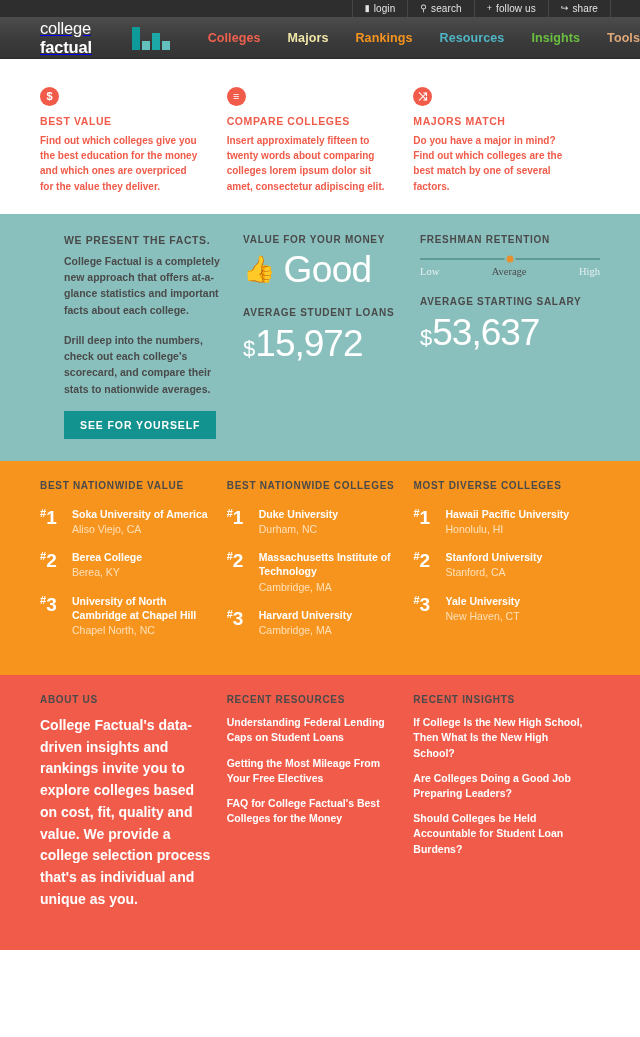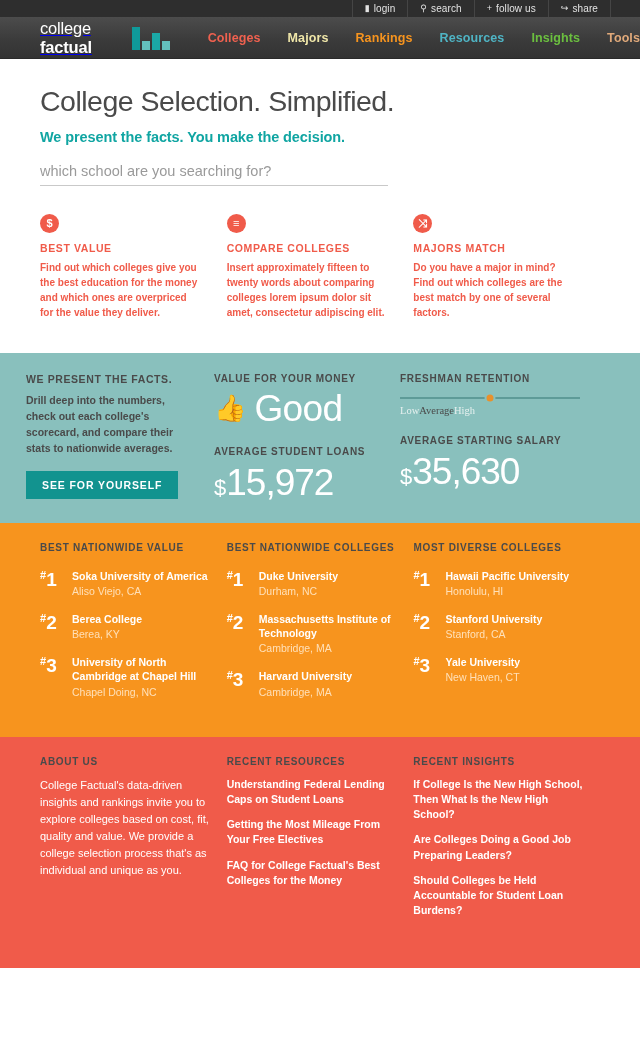--- a/index.html
+++ b/index.html
@@ -98,22 +98,22 @@
   }
   .feat-title {
     font-size: 10.5px; font-weight: 700; letter-spacing: .6px;
     color: #f05b4a; margin-bottom: 6px;
   }
   .feat-body { font-size: 10px; font-weight: 700; color: #f05b4a; line-height: 1.52; }
 
   
   .facts {
     background: #89c0bd;
-    margin-top: 32px;
-    padding: 20px 40px 22px 26px;
+    margin-top: 20px;
+    padding: 20px 40px 22px 64px;
     display: flex;
   }
   .facts-col1 { width: 188px; padding-right: 20px; }
   .facts-col2 { width: 186px; padding-right: 14px; }
   .facts-col3 { width: 186px; }
   .facts h3 {
     font-size: 10.5px; font-weight: 700; letter-spacing: .6px; color: #4a4a4a;
     margin-bottom: 7px; text-transform: uppercase;
   }
   .facts p { font-size: 10.5px; font-weight: 700; color: #4a4a4a; line-height: 1.55; }
@@ -138,21 +138,21 @@
   .thumb { color: #e8912c; font-size: 26px; line-height: 1; }
   .value-word { color:#fff; font-weight: 300; font-size: 37px; line-height:1; letter-spacing:-0.6px;}
   .slider { margin-top: 13px; position: relative; width: 180px; }
   .slider-track { height: 2px; background: #5e9b98; position: relative; }
   .slider-knob {
     position: absolute; left: 50%; top: 50%;
     width: 11px; height: 11px; border-radius: 50%;
     background: #e8912c; transform: translate(-50%,-50%);
     border: 2px solid #89c0bd;
   }
-  .slider-labels { display: flex; justify-content: flex-start; margin-top: 6px; }
+  .slider-labels { display: flex; justify-content: space-between; margin-top: 6px; }
   .slider-labels span { font-size: 10.5px; color: #e6f0ef; font-family:"Liberation Serif", serif; }
   .slider-labels span.mid { color: #4a4a4a; }
   .facts-sub { margin-top: 19px; }
 
   
   .rankings { background: #f7941e; padding: 19px 40px 24px 40px; display: flex; }
   .rank-col { width: 190px; padding-right: 12px; }
   .rank-col:last-child { padding-right: 0; }
   .rank-head {
     font-size: 10px; font-weight: 700; letter-spacing: .7px;
@@ -165,21 +165,21 @@
   .rank-name { font-size: 10.5px; font-weight: 700; color: #ffffff; line-height: 1.35; }
   .rank-loc { font-size: 10.5px; font-weight: 400; color: #ffe0b8; line-height: 1.35; margin-top: 1px;}
 
   
   .about { background: #f05b4a; padding: 19px 40px 40px 40px; display: flex; min-height: 178px;}
   .about-col { width: 190px; padding-right: 14px; }
   .about-head {
     font-size: 10px; font-weight: 700; letter-spacing: .7px;
     color: #4a4a4a; text-transform: uppercase; margin-bottom: 10px;
   }
-  .about-body { font-size: 11px; font-weight: 400; color: #fff; line-height: 1.55; }
+  .about-body { font-size: 14px; font-weight: 700; color: #fff; line-height: 1.55; }
   .about-link {
     display: block; font-size: 10.5px; font-weight: 700; color: #fff;
     text-decoration: none; line-height: 1.45; margin-bottom: 10px;
   }
 </style>
 </head>
 <body>
 
 <div class="page">
 
@@ -215,27 +215,20 @@
     <div class="nav-links" id="navlinks">
         <a href="#" style="color: rgb(240, 97, 79);">Colleges</a>
         <a href="#" style="color: rgb(239, 230, 168);">Majors</a>
         <a href="#" style="color: rgb(247, 148, 30);">Rankings</a>
         <a href="#" style="color: rgb(79, 180, 196); text-align: center;">Resources</a>
         <a href="#" style="color: rgb(107, 191, 63);">Insights</a>
         <a href="#" style="color: rgb(224, 169, 122);">Tools</a>
       </div>
   </div>
 
-  <div class="hero">
-    <h1>College Selection. Simplified.</h1>
-    <h2>We present the facts. You make the decision.</h2>
-    <div class="searchwrap">
-      <input type="text" placeholder="which school are you searching for?" value="" style="">
-    </div>
-  </div>
 
   <div class="features" id="features">
       <div class="feature">
         <div class="feat-icon">$</div>
         <div class="feat-title">BEST VALUE</div>
         <div class="feat-body">Find out which colleges give you the best education for the money and which ones are overpriced for the value they deliver.</div>
       </div>
       <div class="feature">
         <div class="feat-icon">≡</div>
         <div class="feat-title">COMPARE COLLEGES</div>
@@ -244,20 +237,21 @@
       <div class="feature">
         <div class="feat-icon">⤨</div>
         <div class="feat-title">MAJORS MATCH</div>
         <div class="feat-body">Do you have a major in mind? Find out which colleges are the best match by one of several factors.</div>
       </div>
     </div>
 
   <div class="facts">
     <div class="facts-col1">
       <h3>WE PRESENT THE FACTS.</h3>
+      <p>College Factual is a completely new approach that offers at-a-glance statistics and important facts about each college.</p>
       <p>Drill deep into the numbers, check out each college's scorecard, and compare their stats to nationwide averages.</p>
       <button class="cta">SEE FOR YOURSELF</button>
     </div>
 
     <div class="facts-col2">
       <div class="metric-label">VALUE FOR YOUR MONEY</div>
       <div class="value-row">
         <span class="thumb">👍</span>
         <span class="value-word">Good</span>
       </div>
@@ -279,21 +273,21 @@
         <div class="slider-labels">
           <span>Low</span>
           <span class="mid">Average</span>
           <span>High</span>
         </div>
       </div>
       <div class="facts-sub">
         <div class="metric-label">AVERAGE STARTING SALARY</div>
         <div class="metric-big">
           <span class="dollar">$</span>
-            <span>35,630</span>
+            <span>53,637</span>
         </div>
       </div>
     </div>
   </div>
 
   <div class="rankings" id="rankings">
       <div class="rank-col">
         <div class="rank-head">BEST NATIONWIDE VALUE</div>
         <div class="rank-item">
           <div class="rank-num"><span class="hash">#</span><span class="n">1</span></div>
@@ -306,21 +300,21 @@
           <div class="rank-num"><span class="hash">#</span><span class="n">2</span></div>
           <div>
             <div class="rank-name">Berea College</div>
             <div class="rank-loc">Berea, KY</div>
           </div>
         </div>
         <div class="rank-item">
           <div class="rank-num"><span class="hash">#</span><span class="n">3</span></div>
           <div>
             <div class="rank-name">University of North Cambridge at Chapel Hill</div>
-            <div class="rank-loc">Chapel Doing, NC</div>
+            <div class="rank-loc">Chapel North, NC</div>
           </div>
         </div>
       </div>
       <div class="rank-col">
         <div class="rank-head">BEST NATIONWIDE COLLEGES</div>
         <div class="rank-item">
           <div class="rank-num"><span class="hash">#</span><span class="n">1</span></div>
           <div>
             <div class="rank-name">Duke University</div>
             <div class="rank-loc">Durham, NC</div>

